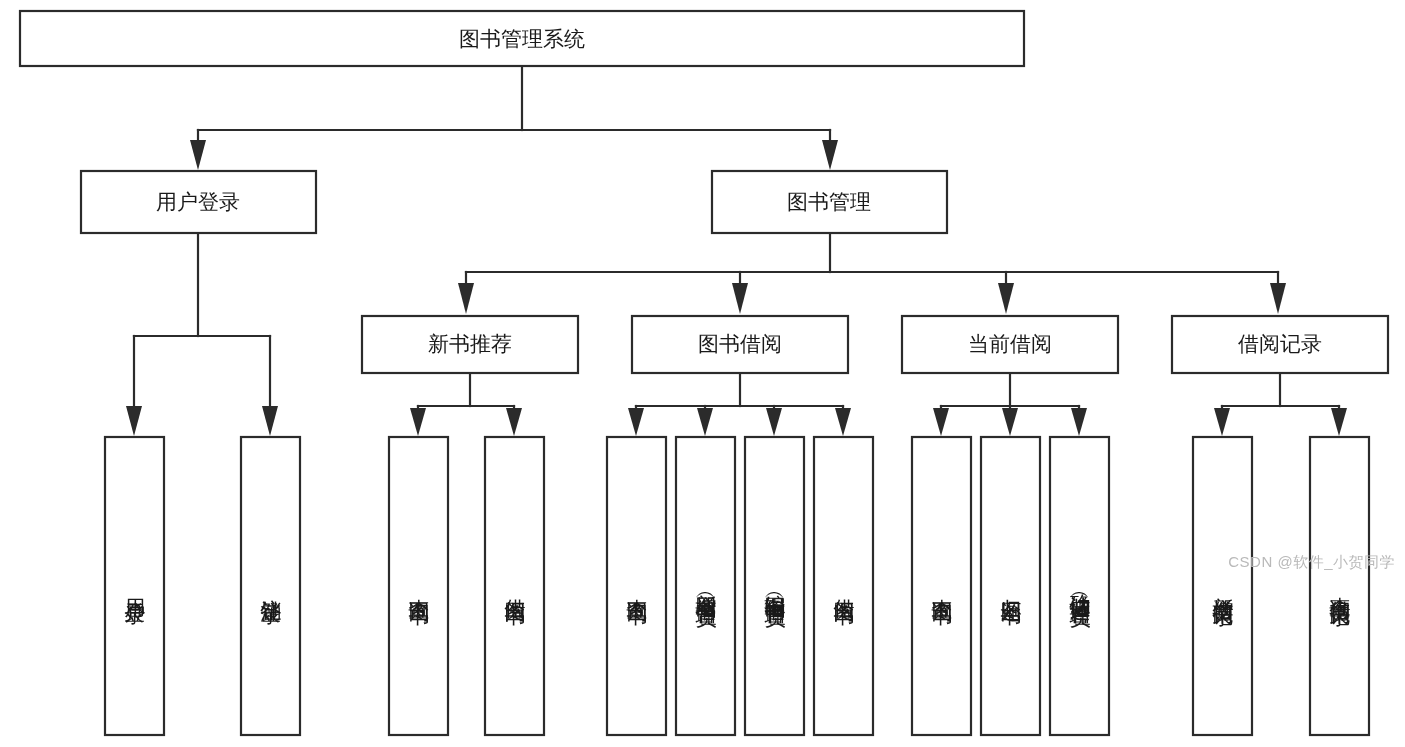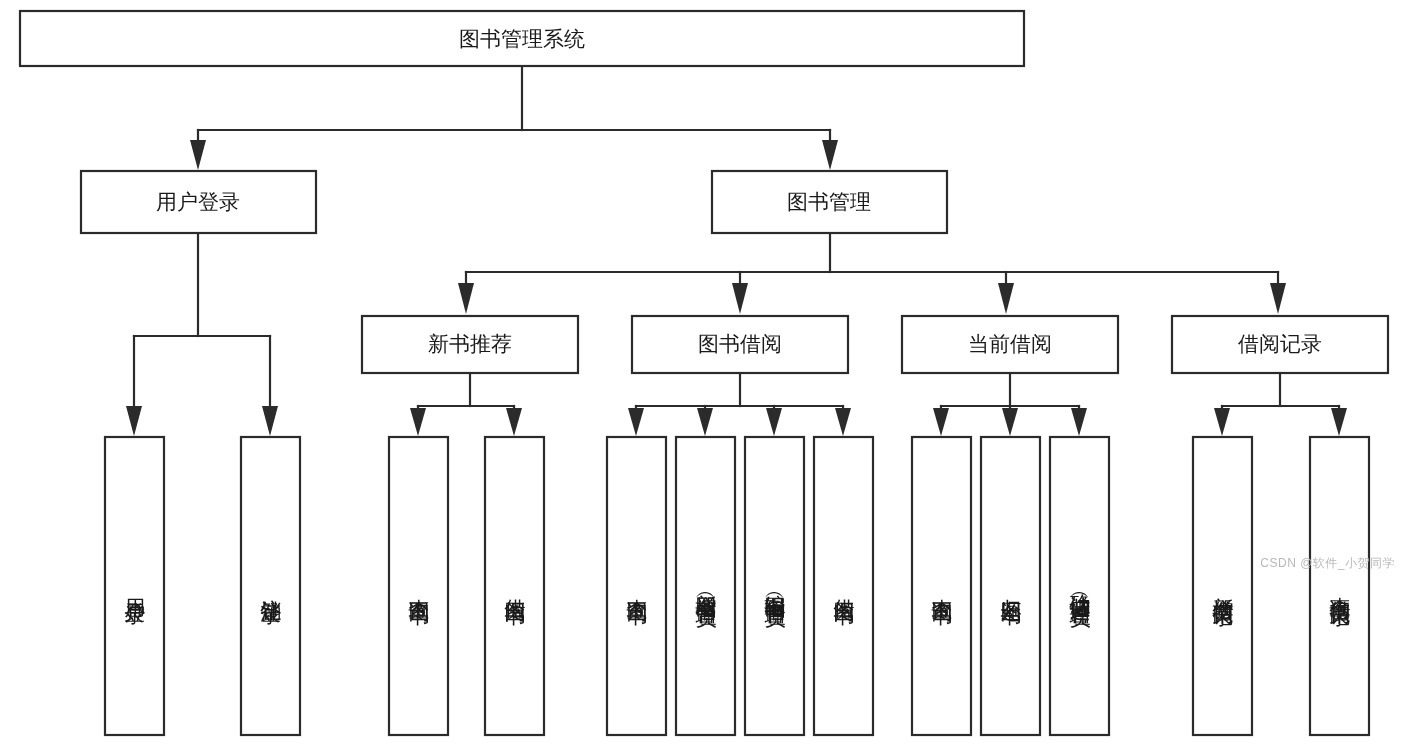--- a/index.html
+++ b/index.html
@@ -64,21 +64,21 @@
     letter-spacing: 2px;
     color: #1a1a1a;
     white-space: nowrap;
     text-align: center;
   }
   .watermark {
     position: absolute;
     right: 10px;
     bottom: 6px;
     font-family: "Liberation Sans", "DejaVu Sans", sans-serif;
-    font-size: 12px;
+    font-size: 15px;
     color: #b9b9b9;
     letter-spacing: 0.5px;
     white-space: nowrap;
   }
 </style>
 </head>
 <body>
 
 <div id="diagram-root">
 

